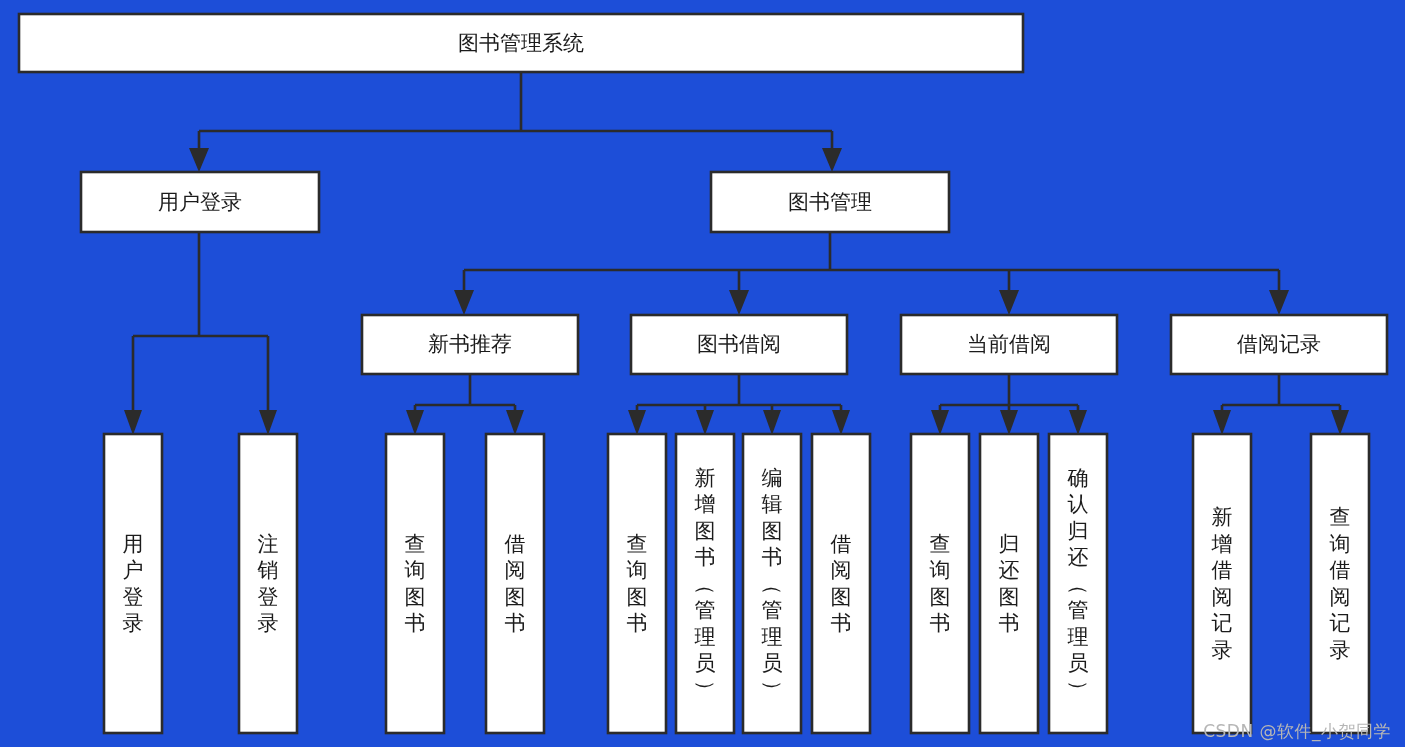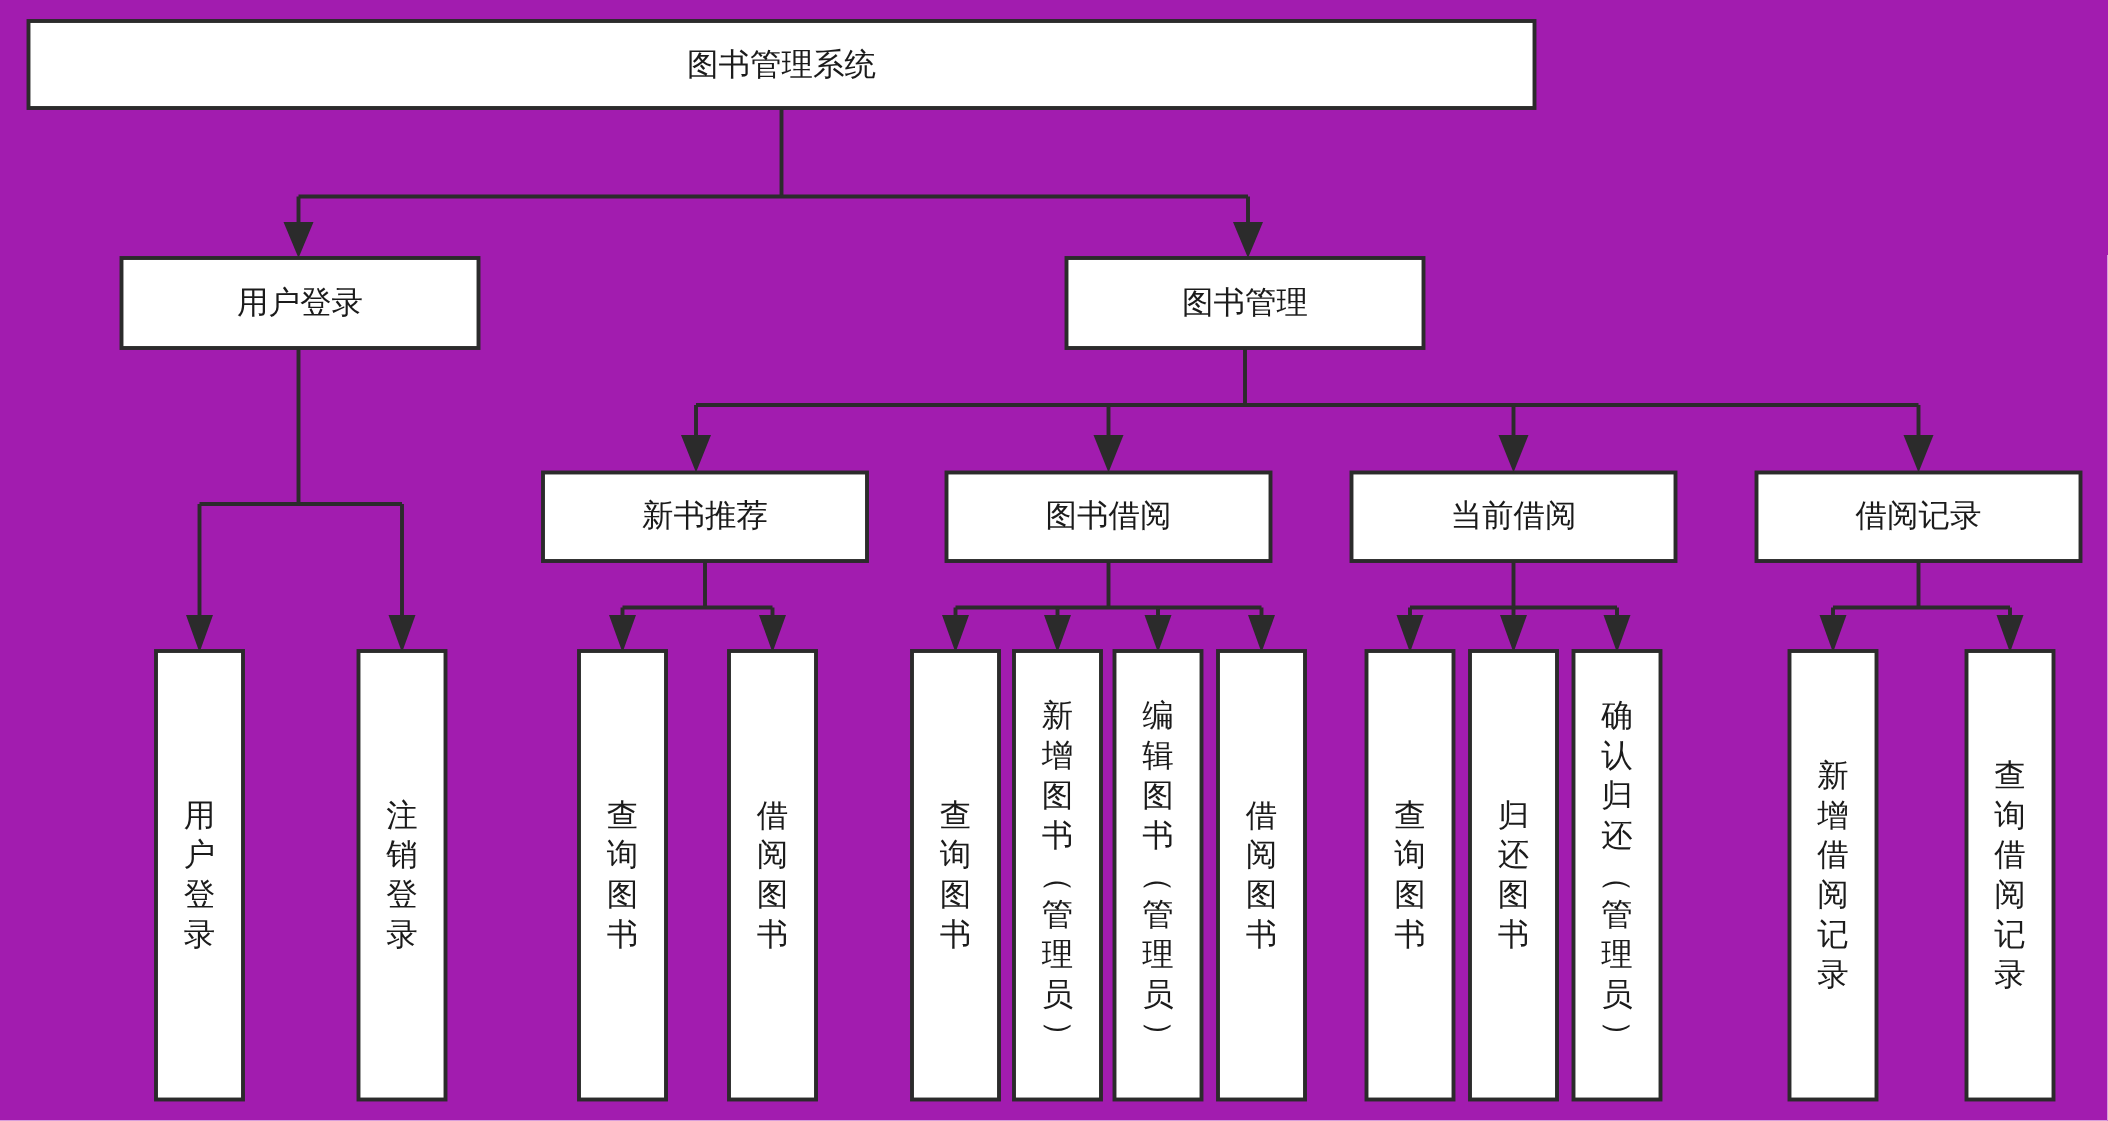--- a/index.html
+++ b/index.html
@@ -11,21 +11,21 @@
   body {
     width: 1405px;
     height: 747px;
     font-family: "DejaVu Sans", "Liberation Sans", sans-serif;
     overflow: hidden;
   }
   #diagram-root {
     position: relative;
     width: 1405px;
     height: 747px;
-    background: #a21caf;
+    background: #1d4ed8;
   }
   svg#flow-svg {
     position: absolute;
     left: 0;
     top: 0;
     width: 1405px;
     height: 747px;
     display: block;
   }
   .node-box {
@@ -302,13 +302,14 @@
 
     <text class="node-label-v" x="1340" y="518.25" dominant-baseline="middle">查</text>
         <text class="node-label-v" x="1340" y="544.75" dominant-baseline="middle">询</text>
         <text class="node-label-v" x="1340" y="571.25" dominant-baseline="middle">借</text>
         <text class="node-label-v" x="1340" y="597.75" dominant-baseline="middle">阅</text>
         <text class="node-label-v" x="1340" y="624.25" dominant-baseline="middle">记</text>
         <text class="node-label-v" x="1340" y="650.75" dominant-baseline="middle">录</text>
       </g>
   </svg>
 
+  <div class="watermark">CSDN @软件_小贺同学</div>
 </div>
 
 </body></html>

